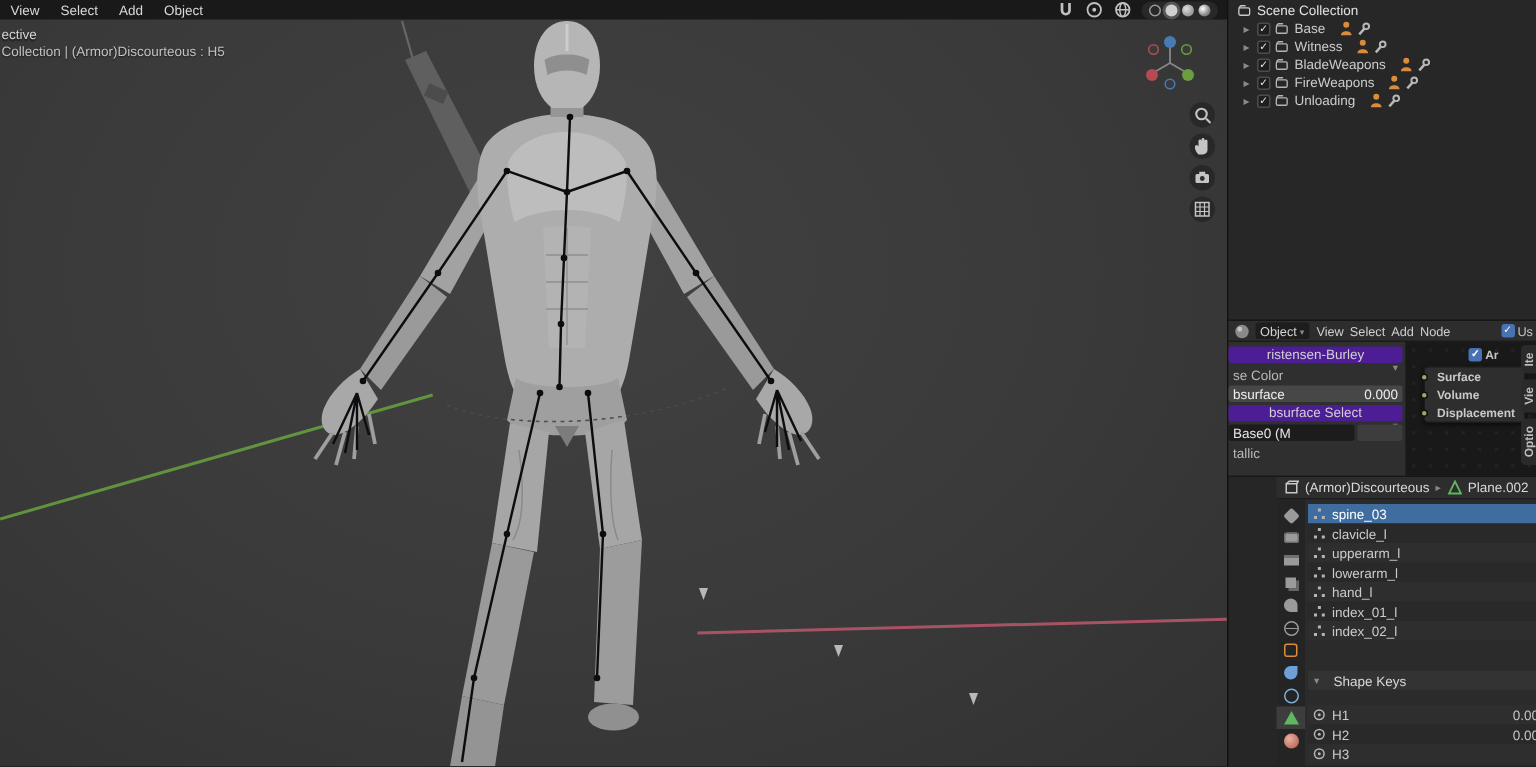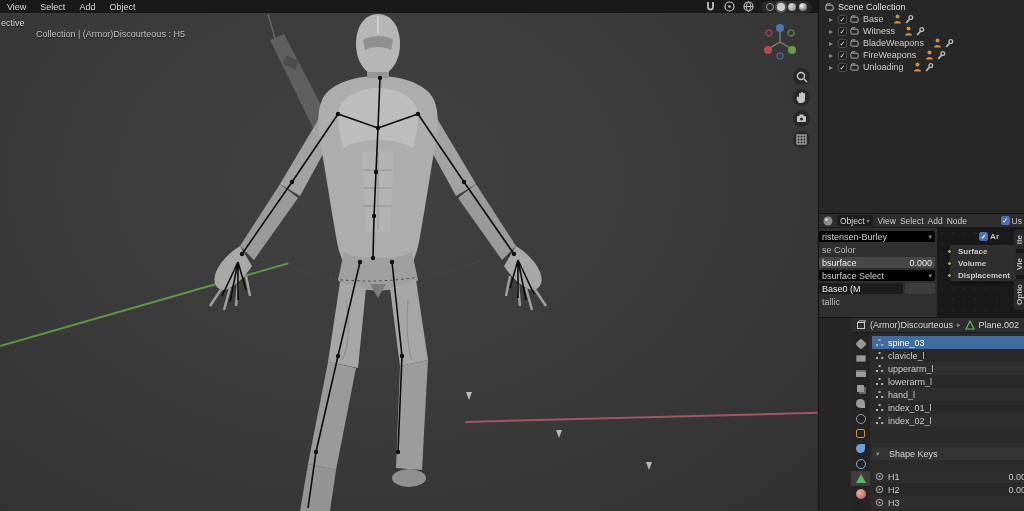--- a/index.html
+++ b/index.html
@@ -18,21 +18,21 @@
   .hdr-ico { width:13px; height:13px; display:block; }
   .shade-pill { display:flex; align-items:center; gap:3px; background:#282828; border-radius:7px; padding:1px 5px; height:12px; }
   .sph { width:8px; height:8px; border-radius:50%; }
   .sph.wire { border:1px solid #9a9a9a; width:8px; height:8px; }
   .sph.solid { background:#cfcfcf; box-shadow:0 0 0 2px #555; }
   .sph.mat { background:radial-gradient(circle at 35% 35%, #ddd, #777); }
   .sph.rend { background:radial-gradient(circle at 35% 35%, #fff, #888 60%, #555); }
 
   .vp-overlay { position:absolute; left:1px; top:18px; z-index:25; line-height:11px; color:#d5d5d5;
                 text-shadow:0 1px 1px rgba(0,0,0,.6); }
-  .vp-overlay .l2 { color:#c2c2c2;padding-left:35px; }
+  .vp-overlay .l2 { color:#c2c2c2; }
 
   .axis-line { position:absolute; height:1.5px; transform-origin:left center; z-index:1; }
   .axis-green { left:0; top:345px; width:300px; background:#69a340; transform:rotate(-16deg); opacity:.85; }
   .axis-red { left:465px; top:421px; width:353px; background:#b5556b; transform:rotate(-1.5deg); opacity:.9; }
 
   .model { position:absolute; left:180px; top:0; width:420px; height:511px; z-index:5; }
 
   .gizmo { position:absolute; left:758px; top:20px; width:44px; height:44px; z-index:20; }
   .vp-tools { position:absolute; right:8px; top:68px; display:flex; flex-direction:column; gap:4px; z-index:20; }
   .vp-tool { width:17px; height:17px; border-radius:50%; background:rgba(38,38,38,.85);
@@ -63,21 +63,21 @@
             border-bottom:1px solid #161616; }
   .sh-header { height:14px; background:#2d2d2d; display:flex; align-items:center; gap:3px;
                padding:0 3px; font-size:8.5px; border-bottom:1px solid #1c1c1c; }
   .dd { background:#1d1d1d; border-radius:2px; height:11px; display:flex; align-items:center;
         gap:2px; padding:0 3px; color:#d5d5d5; }
   .sh-menu { padding:0 2px; color:#cfcfcf; }
   .sh-use { display:flex; align-items:center; gap:2px; margin-left:auto; }
   .sh-body { position:relative; height:89px; }
   .sh-props { position:absolute; left:0; top:0; width:118px; height:89px; background:#2f2f2f; padding:3px 2px 0 0; }
   .prow { height:11px; margin-bottom:2px; display:flex; align-items:center; border-radius:2px; padding:0 3px; }
-  .prow.menu { background:#000000; color:#d0d0d0; }
+  .prow.menu { background:#4c1d95; color:#d0d0d0;flex-direction:column; }
   .prow.menu .arr { margin-left:auto; color:#8a8a8a; font-size:7px; }
   .prow.label { color:#b9b9b9; }
   .prow.slider { background:#474747; color:#eee; }
   .prow.slider .val { margin-left:auto; }
   .prow.split { padding:0; gap:2px; }
   .prow .inp { flex:1; background:#1c1c1c; border-radius:2px; height:11px; color:#e6e6e6;
                display:flex; align-items:center; padding:0 3px; }
   .prow .stub { width:30px; background:#3d3d3d; border-radius:2px; height:11px; }
   .node-area { position:absolute; left:118px; right:0; top:0; bottom:0; background:#191919;
                background-image:radial-gradient(#242424 1px, transparent 1px); background-size:11px 11px;font-weight:bold; }

